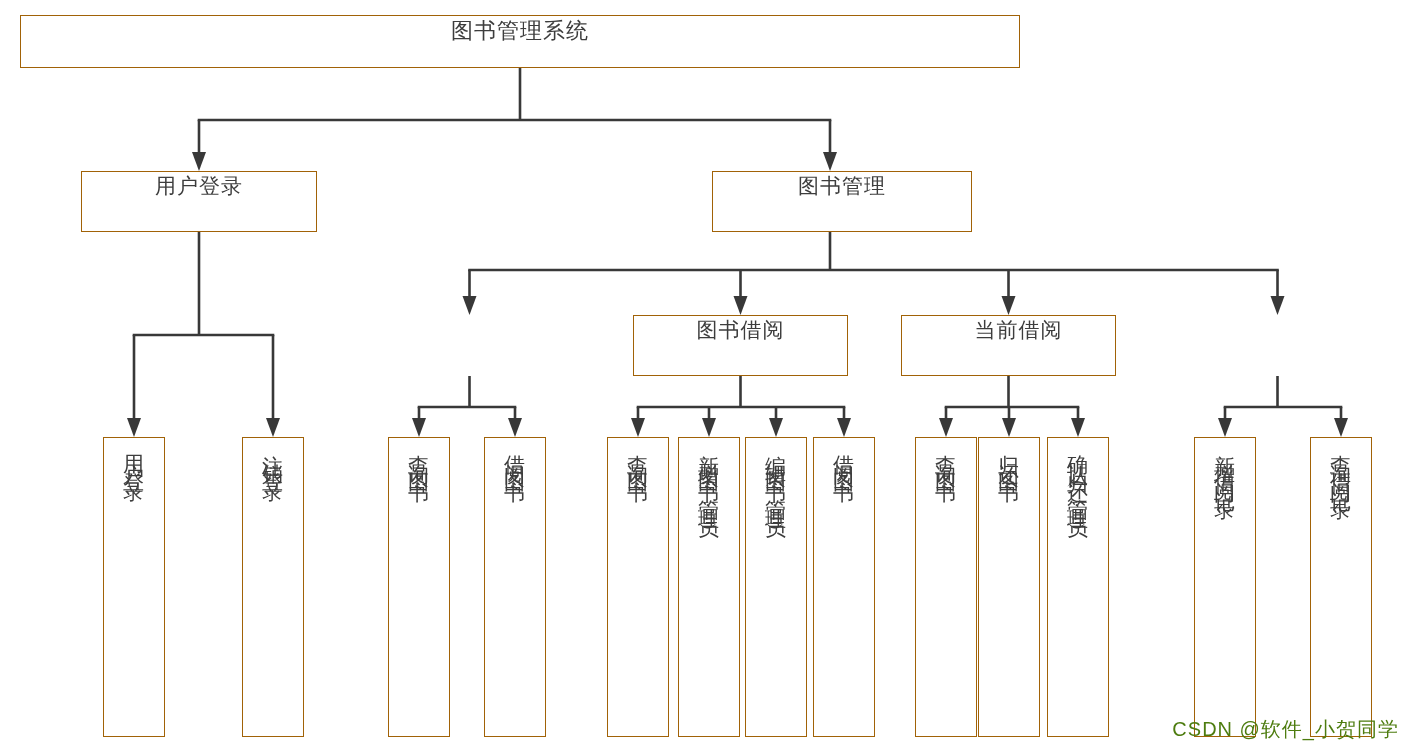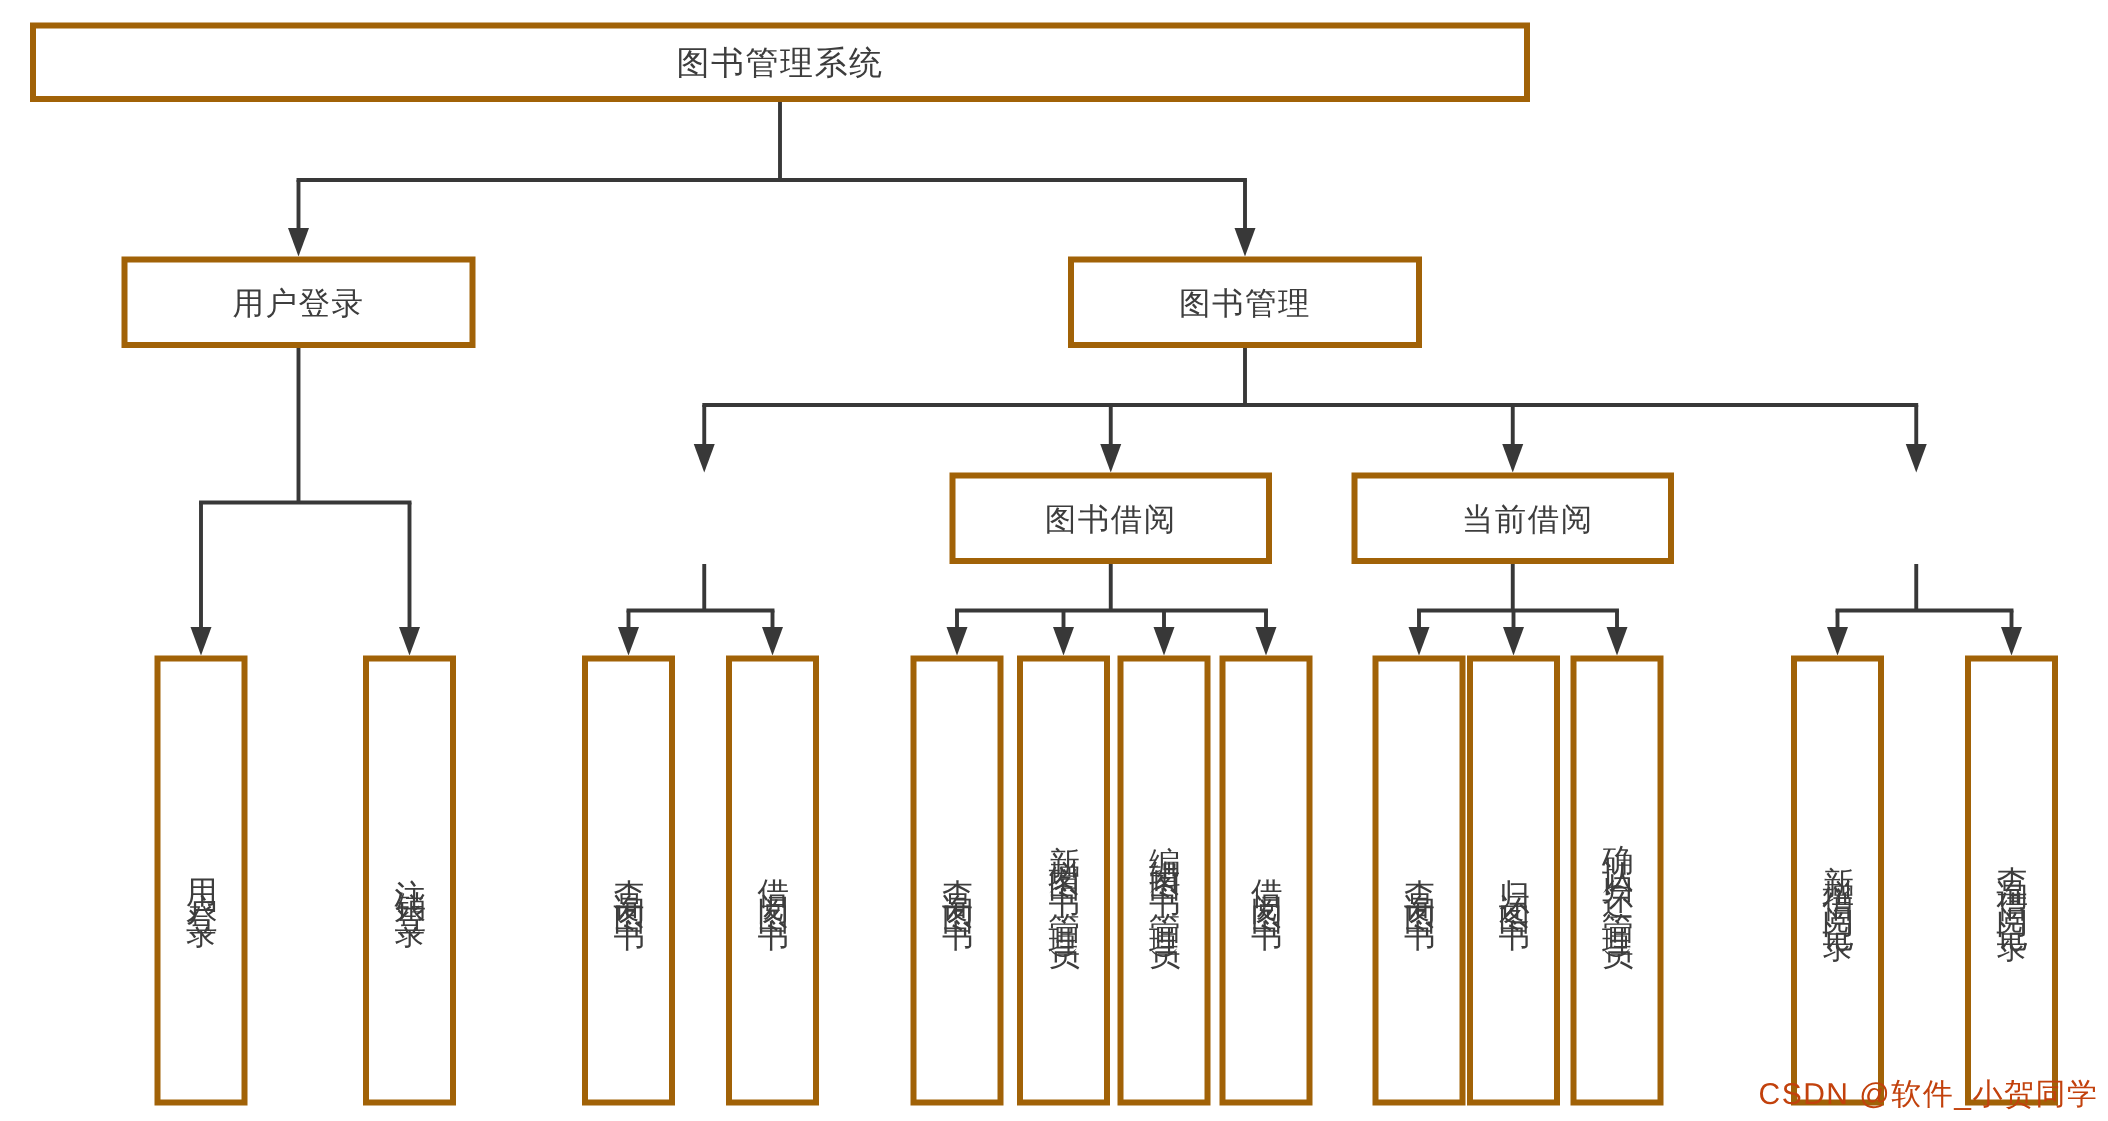--- a/index.html
+++ b/index.html
@@ -18,34 +18,34 @@
   }
   #edges-svg {
     position: absolute;
     left: 0; top: 0;
     width: 1405px; height: 747px;
     pointer-events: none;
   }
   .node {
     position: absolute;
     box-sizing: border-box;
-    border: 4px solid #a16207;
+    border: 1px solid #a16207;
     background: #ffffff;
     display: flex;
-    align-items: center;
+    align-items: flex-start;
     justify-content: center;
     font-size: 21px;
     letter-spacing: 1px;
     color: #3d3d3d;
   }
   
   #n-root          { left: 20px;  top: 15px;  width: 1000px; height: 53px; font-size: 22px; }
   
   #n-user-login    { left: 81px;  top: 171px; width: 236px;  height: 61px; }
-  #n-book-mgmt     { left: 712px; top: 171px; width: 236px;  height: 61px; }
+  #n-book-mgmt     { left: 712px; top: 171px; width: 260px;  height: 61px; }
   
   .lvl3 { top: 315px; width: 215px; height: 61px; }
   #n-new-book-rec   { left: 362px;  }
   #n-book-borrow    { left: 633px;  }
   #n-current-borrow { left: 901px; padding-left: 20px;  }
   #n-borrow-records { left: 1170px; }
   
   .leaf { top: 437px; width: 62px; height: 300px; }
   .leaf .vtext {
     writing-mode: vertical-rl;
@@ -66,21 +66,21 @@
   #n-leaf-return-book    { left: 978px;  }
   #n-leaf-confirm-return { left: 1047px; }
   #n-leaf-add-record     { left: 1194px; }
   #n-leaf-query-record   { left: 1310px; }
 
   #watermark {
     position: absolute;
     right: 6px;
     bottom: 4px;
     font-size: 20px;
-    color: #c2410c;
+    color: #4d7c0f;
     letter-spacing: 1px;
     z-index: 5;
   }
 </style>
 </head>
 <body>
 
 <div id="canvas">
 
   <svg id="edges-svg" viewBox="0 0 1405 747" xmlns="http://www.w3.org/2000/svg">

